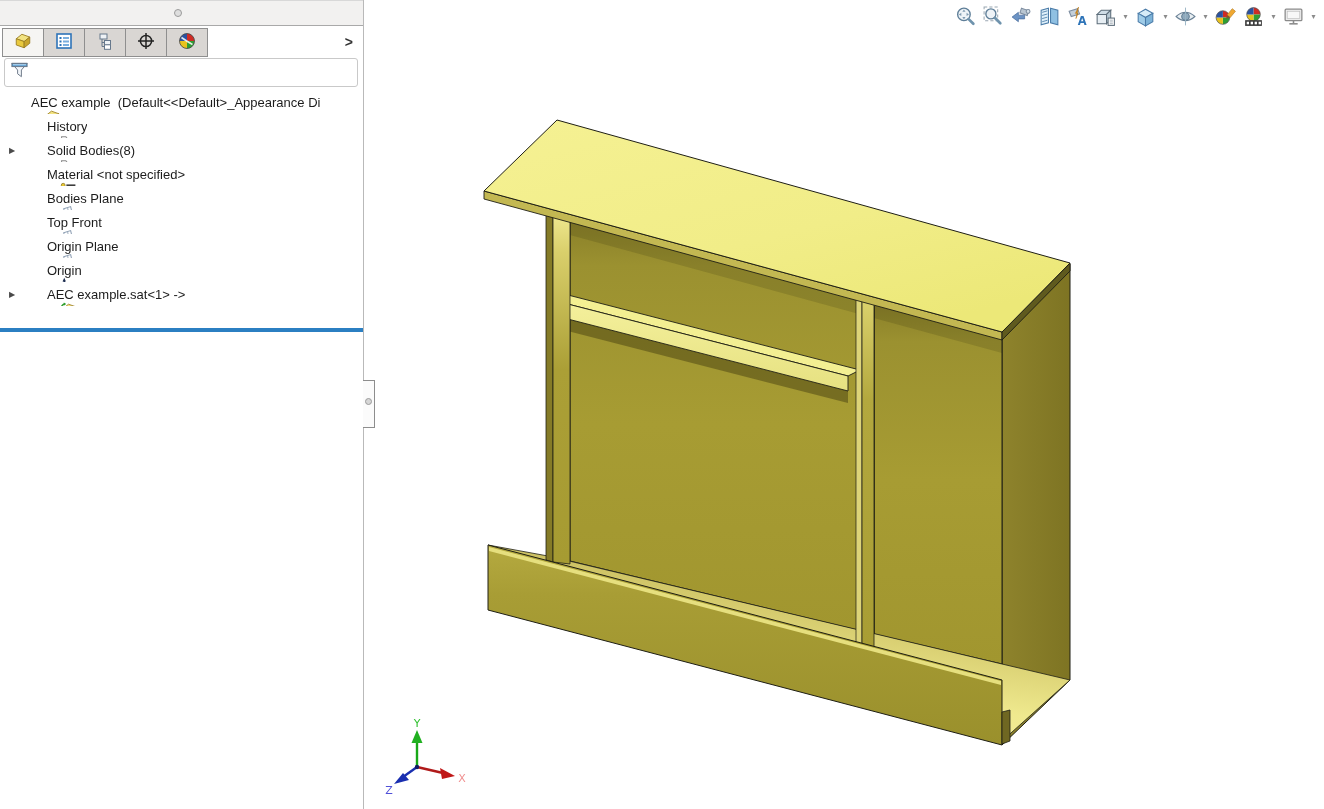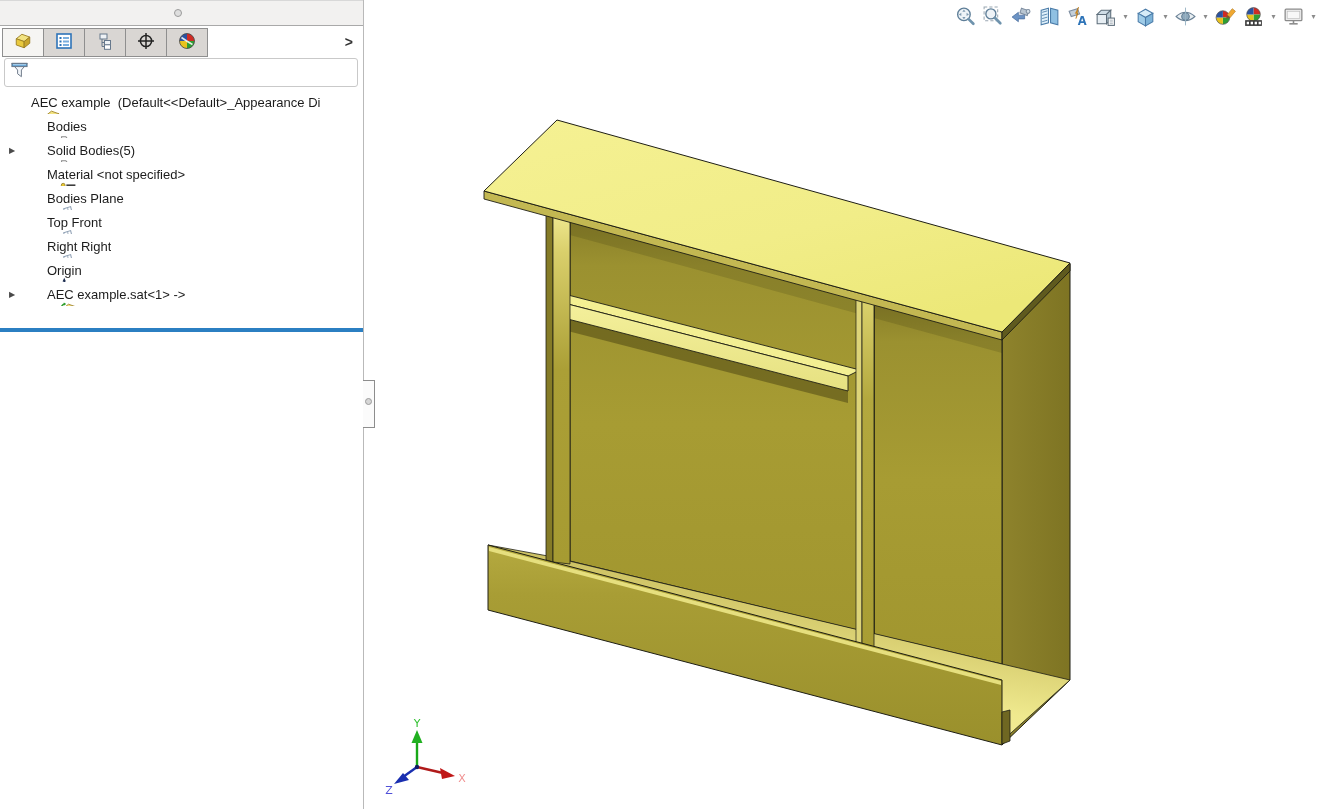--- a/index.html
+++ b/index.html
@@ -139,35 +139,35 @@
 
       <div class="trow">
         <span class="arrow"></span>
         <span class="ticon">
           <svg width="17" height="17" viewBox="0 0 16 16">
             <path d="M1.5 3.5h4l1.5 2h7.5v8h-13z" fill="#fff" stroke="#8a8a8a"></path>
             <circle cx="8" cy="9.5" r="3.2" fill="#fff" stroke="#2e74b8" stroke-width="1.2"></circle>
             <path d="M8 7.8v1.9l1.5 0.9" stroke="#2e74b8" fill="none" stroke-width="1"></path>
           </svg>
         </span>
-        <span class="lbl">Bodies</span>
+        <span class="lbl">History</span>
       </div>
 
 
       <div class="trow">
         <span class="arrow exp"></span>
         <span class="ticon">
           <svg width="17" height="17" viewBox="0 0 16 16">
             <path d="M1.5 3.5h4l1.5 2h7.5v8h-13z" fill="#fff" stroke="#8a8a8a"></path>
             <polygon points="5,8.2 8,6.8 11,8.2 8,9.6" fill="#b8d4ec" stroke="#33669a" stroke-width="0.7"></polygon>
             <polygon points="5,8.2 8,9.6 8,13 5,11.6" fill="#5e94c6" stroke="#33669a" stroke-width="0.7"></polygon>
             <polygon points="8,9.6 11,8.2 11,11.6 8,13" fill="#3d74ab" stroke="#33669a" stroke-width="0.7"></polygon>
           </svg>
         </span>
-        <span class="lbl">Solid Bodies(5)</span>
+        <span class="lbl">Solid Bodies(8)</span>
       </div>
 
       <div class="trow">
         <span class="arrow"></span>
         <span class="ticon">
           <svg width="17" height="17" viewBox="0 0 16 16">
             <circle cx="3" cy="4" r="1.8" fill="#e9c832" stroke="#8a7420" stroke-width="0.7"></circle>
             <line x1="6" y1="4" x2="14.5" y2="4" stroke="#3c3c3c" stroke-width="1.6"></line>
             <circle cx="3" cy="9" r="1.8" fill="#e9c832" stroke="#8a7420" stroke-width="0.7"></circle>
             <line x1="6" y1="9" x2="14.5" y2="9" stroke="#3c3c3c" stroke-width="1.6"></line>
@@ -205,21 +205,21 @@
       </div>
 
       <div class="trow">
         <span class="arrow"></span>
         <span class="ticon">
           <svg width="17" height="17" viewBox="0 0 16 16">
             <polygon points="3.5,3.5 10,1.5 12.5,12 6,14" fill="none" stroke="#8fa0b4" stroke-width="1"></polygon>
             <line x1="7.2" y1="2.8" x2="9.2" y2="13" stroke="#8fa0b4" stroke-width="0.8" stroke-dasharray="2 1.6"></line>
           </svg>
         </span>
-        <span class="lbl">Right Right</span>
+        <span class="lbl">Origin Plane</span>
       </div>
 
       <div class="trow">
         <span class="arrow"></span>
         <span class="ticon">
           <svg width="17" height="17" viewBox="0 0 16 16">
             <line x1="4" y1="3.5" x2="4" y2="12.5" stroke="#1d2d50" stroke-width="1.4"></line>
             <line x1="4" y1="12.5" x2="12" y2="12.5" stroke="#1d2d50" stroke-width="1.4"></line>
             <polygon points="4,0.8 2.4,4.2 5.6,4.2" fill="#1d2d50"></polygon>
             <polygon points="15,12.5 11.8,10.9 11.8,14.1" fill="#1d2d50"></polygon>

